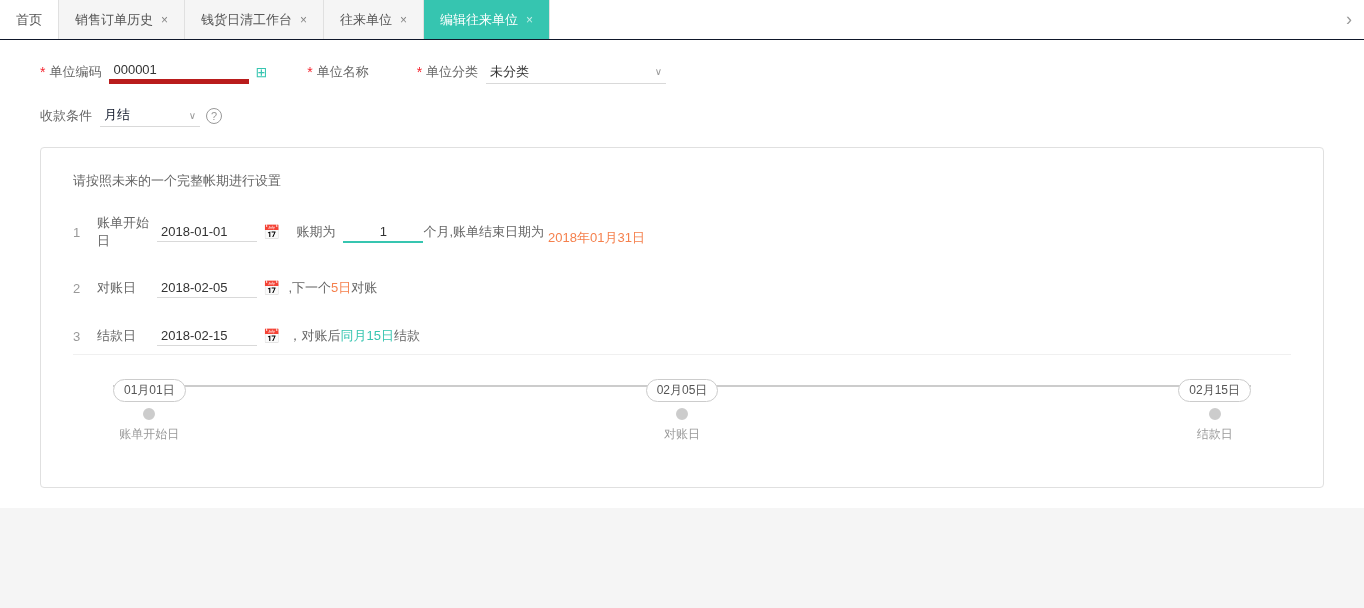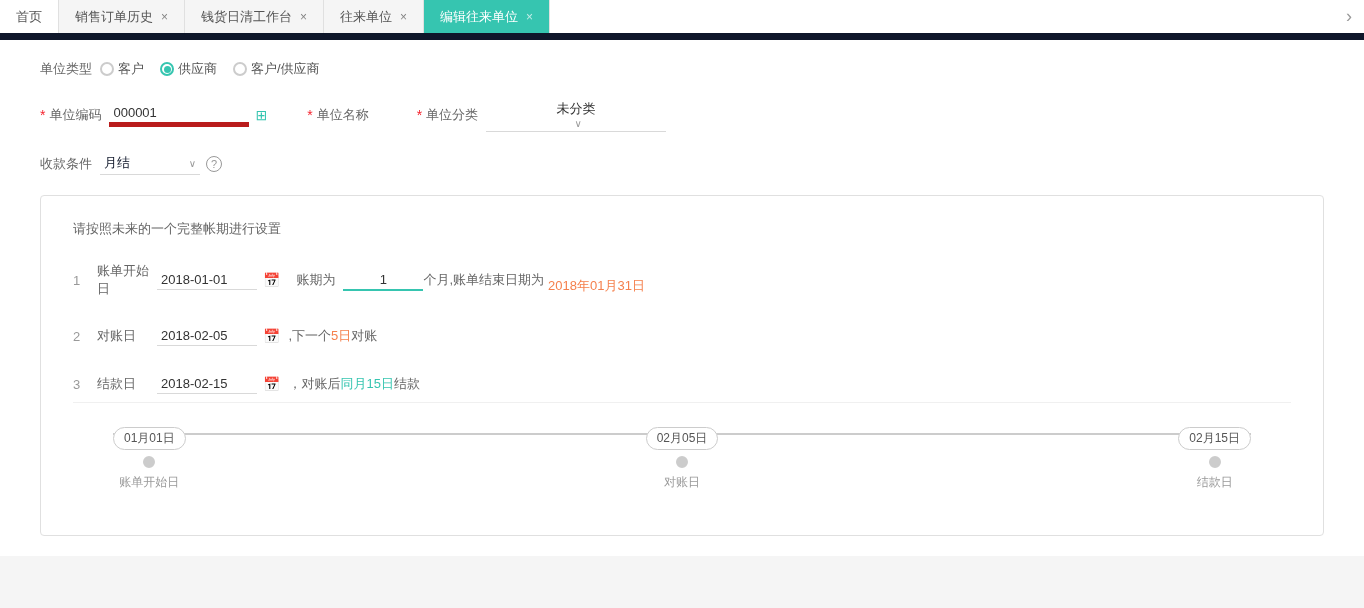--- a/index.html
+++ b/index.html
@@ -3,21 +3,21 @@
   <meta charset="utf-8">
   <style>
     * { box-sizing: border-box; margin: 0; padding: 0; }
     body { font-family: "Microsoft YaHei", "PingFang SC", Arial, sans-serif; font-size: 14px; color: #333; background: #f5f5f5; }
 
     
     .tabs-bar {
       display: flex;
       align-items: center;
       background: #fff;
-      border-bottom: 7px solid #0f172a;
+      border-bottom: 1px solid #0f172a;
       height: 40px;
       padding-left: 0;
     }
     .tab-item {
       display: flex;
       align-items: center;
       padding: 0 16px;
       height: 100%;
       cursor: pointer;
       border-right: 1px solid #e0e0e0;
@@ -149,21 +149,20 @@
       color: #999;
       font-size: 10px;
       margin-left: 4px;
     }
     .select-wrapper-plain {
       display: flex;
       align-items: center;
       min-width: 160px;
       padding: 2px 4px;
       border-bottom: 1px solid #d9d9d9;
-      flex-direction: column;
     }
     .select-value-plain {
       color: #333;
       font-size: 13px;
       flex: 1;
     }
 
     
     .cal-icon {
       color: #36c5b0;
@@ -343,37 +342,20 @@
     <span>编辑往来单位</span>
     <span class="close-btn">×</span>
   </div>
   <div class="tab-expand-btn">
     <span style="font-size:18px;">›</span>
   </div>
 </div>
 
 <div class="main-content">
 
-  <div class="form-row">
-    <span class="form-label">单位类型</span>
-    <div class="radio-group">
-      <label class="radio-item">
-        <div class="radio-circle"></div>
-        <span>客户</span>
-      </label>
-      <label class="radio-item">
-        <div class="radio-circle checked"></div>
-        <span>供应商</span>
-      </label>
-      <label class="radio-item">
-        <div class="radio-circle"></div>
-        <span>客户/供应商</span>
-      </label>
-    </div>
-  </div>
 
   <div class="form-row">
     <div class="form-group">
       <span class="required-star">*</span>
       <span class="form-label">单位编码</span>
       <input class="form-control" type="text" style="width: 140px;" value="000001">
       <span class="cal-icon">⊞</span>
     </div>
     <div class="form-group">
       <span class="required-star">*</span>

